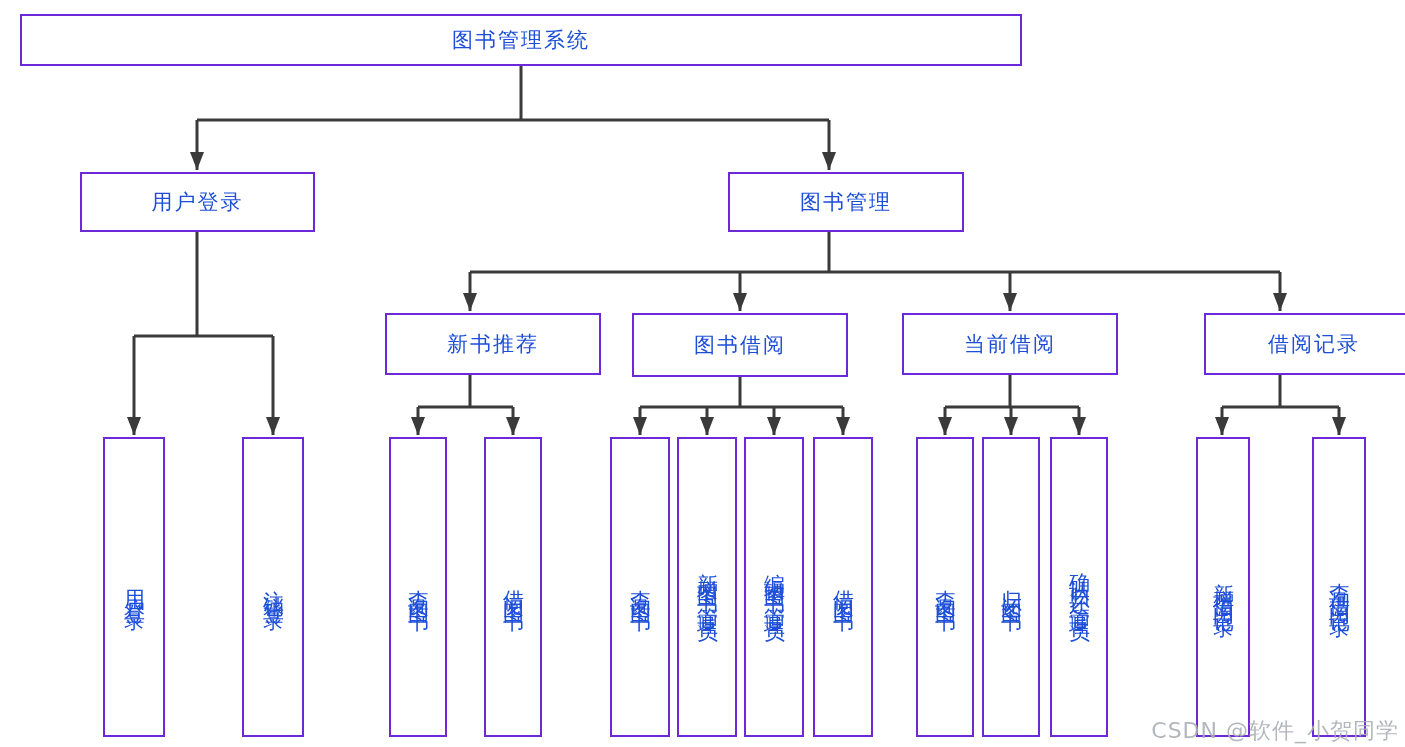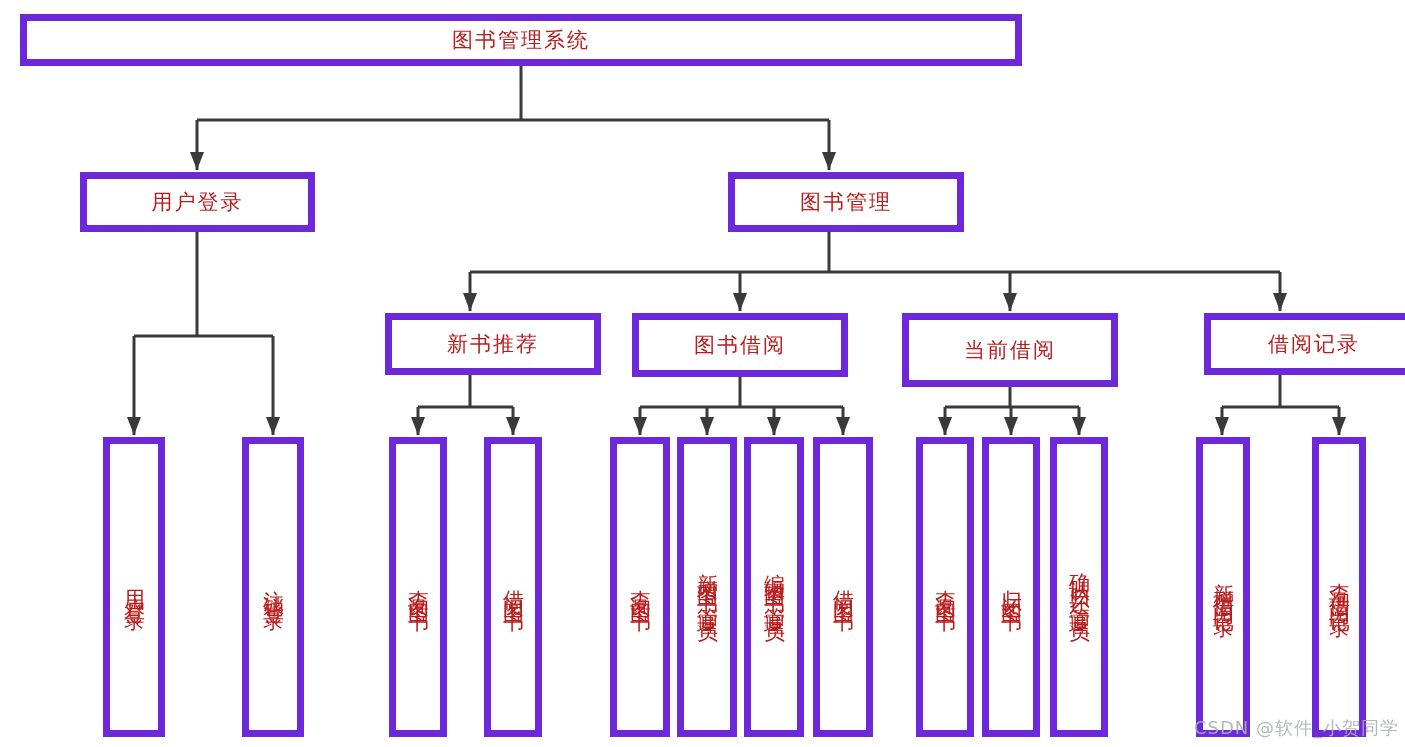--- a/index.html
+++ b/index.html
@@ -4,32 +4,32 @@
 <style>
   html,body{margin:0;padding:0;}
   body{
     width:1405px;height:747px;position:relative;overflow:hidden;
     background:#ffffff;
     font-family:"DejaVu Sans","Liberation Sans",sans-serif;
   }
   .connectors{position:absolute;left:0;top:0;z-index:1;}
   .node{
     position:absolute;z-index:2;box-sizing:border-box;
-    background:#ffffff;border:7px solid #6d28d9;
+    background:#ffffff;border:2px solid #6d28d9;
     display:flex;align-items:center;justify-content:center;
-    color:#b91c1c;font-size:21px;white-space:nowrap;
+    color:#1d4ed8;font-size:21px;white-space:nowrap;
   }
   .hlabel{letter-spacing:2px;}
   .leaf span{
     writing-mode:vertical-rl;text-orientation:mixed;
     letter-spacing:7px;line-height:1;white-space:normal;
   }
   .watermark{
     position:absolute;z-index:3;top:716px;right:6px;
-    font-size:18px;letter-spacing:1px;color:#aab0b6;opacity:.9;
+    font-size:22px;letter-spacing:1px;color:#aab0b6;opacity:.9;
   }
 </style>
 </head>
 <body>
 
 <svg class="connectors" width="1405" height="747" viewBox="0 0 1405 747" aria-hidden="true">
   <defs>
     <marker id="ah" viewBox="0 0 20 20" refX="19" refY="10" markerWidth="20" markerHeight="20" orient="auto" markerUnits="userSpaceOnUse">
       <path d="M1,3 L19,10 L1,17 Z" fill="#3a3a3a" stroke="none"></path>
     </marker>
@@ -81,21 +81,21 @@
 <div class="node" style="left:711px;top:172px;width:236px;height:60px;margin-left:17px;">
   <span class="hlabel">图书管理</span>
 </div>
 
 <div class="node" style="left:362px;top:313px;width:216px;height:62px;margin-left:23px;">
   <span class="hlabel">新书推荐</span>
 </div>
 <div class="node" style="left:632px;top:313px;width:216px;height:64px;">
   <span class="hlabel">图书借阅</span>
 </div>
-<div class="node" style="left:902px;top:313px;width:216px;height:74px;">
+<div class="node" style="left:902px;top:313px;width:216px;height:62px;">
   <span class="hlabel">当前借阅</span>
 </div>
 <div class="node" style="left:1172px;top:313px;width:220px;height:62px;margin-left:32px;">
   <span class="hlabel">借阅记录</span>
 </div>
 
 <div class="node leaf" style="left:103px;top:437px;width:62px;height:300px;">
   <span>用户登录</span>
 </div>
 <div class="node leaf" style="left:242px;top:437px;width:62px;height:300px;">

